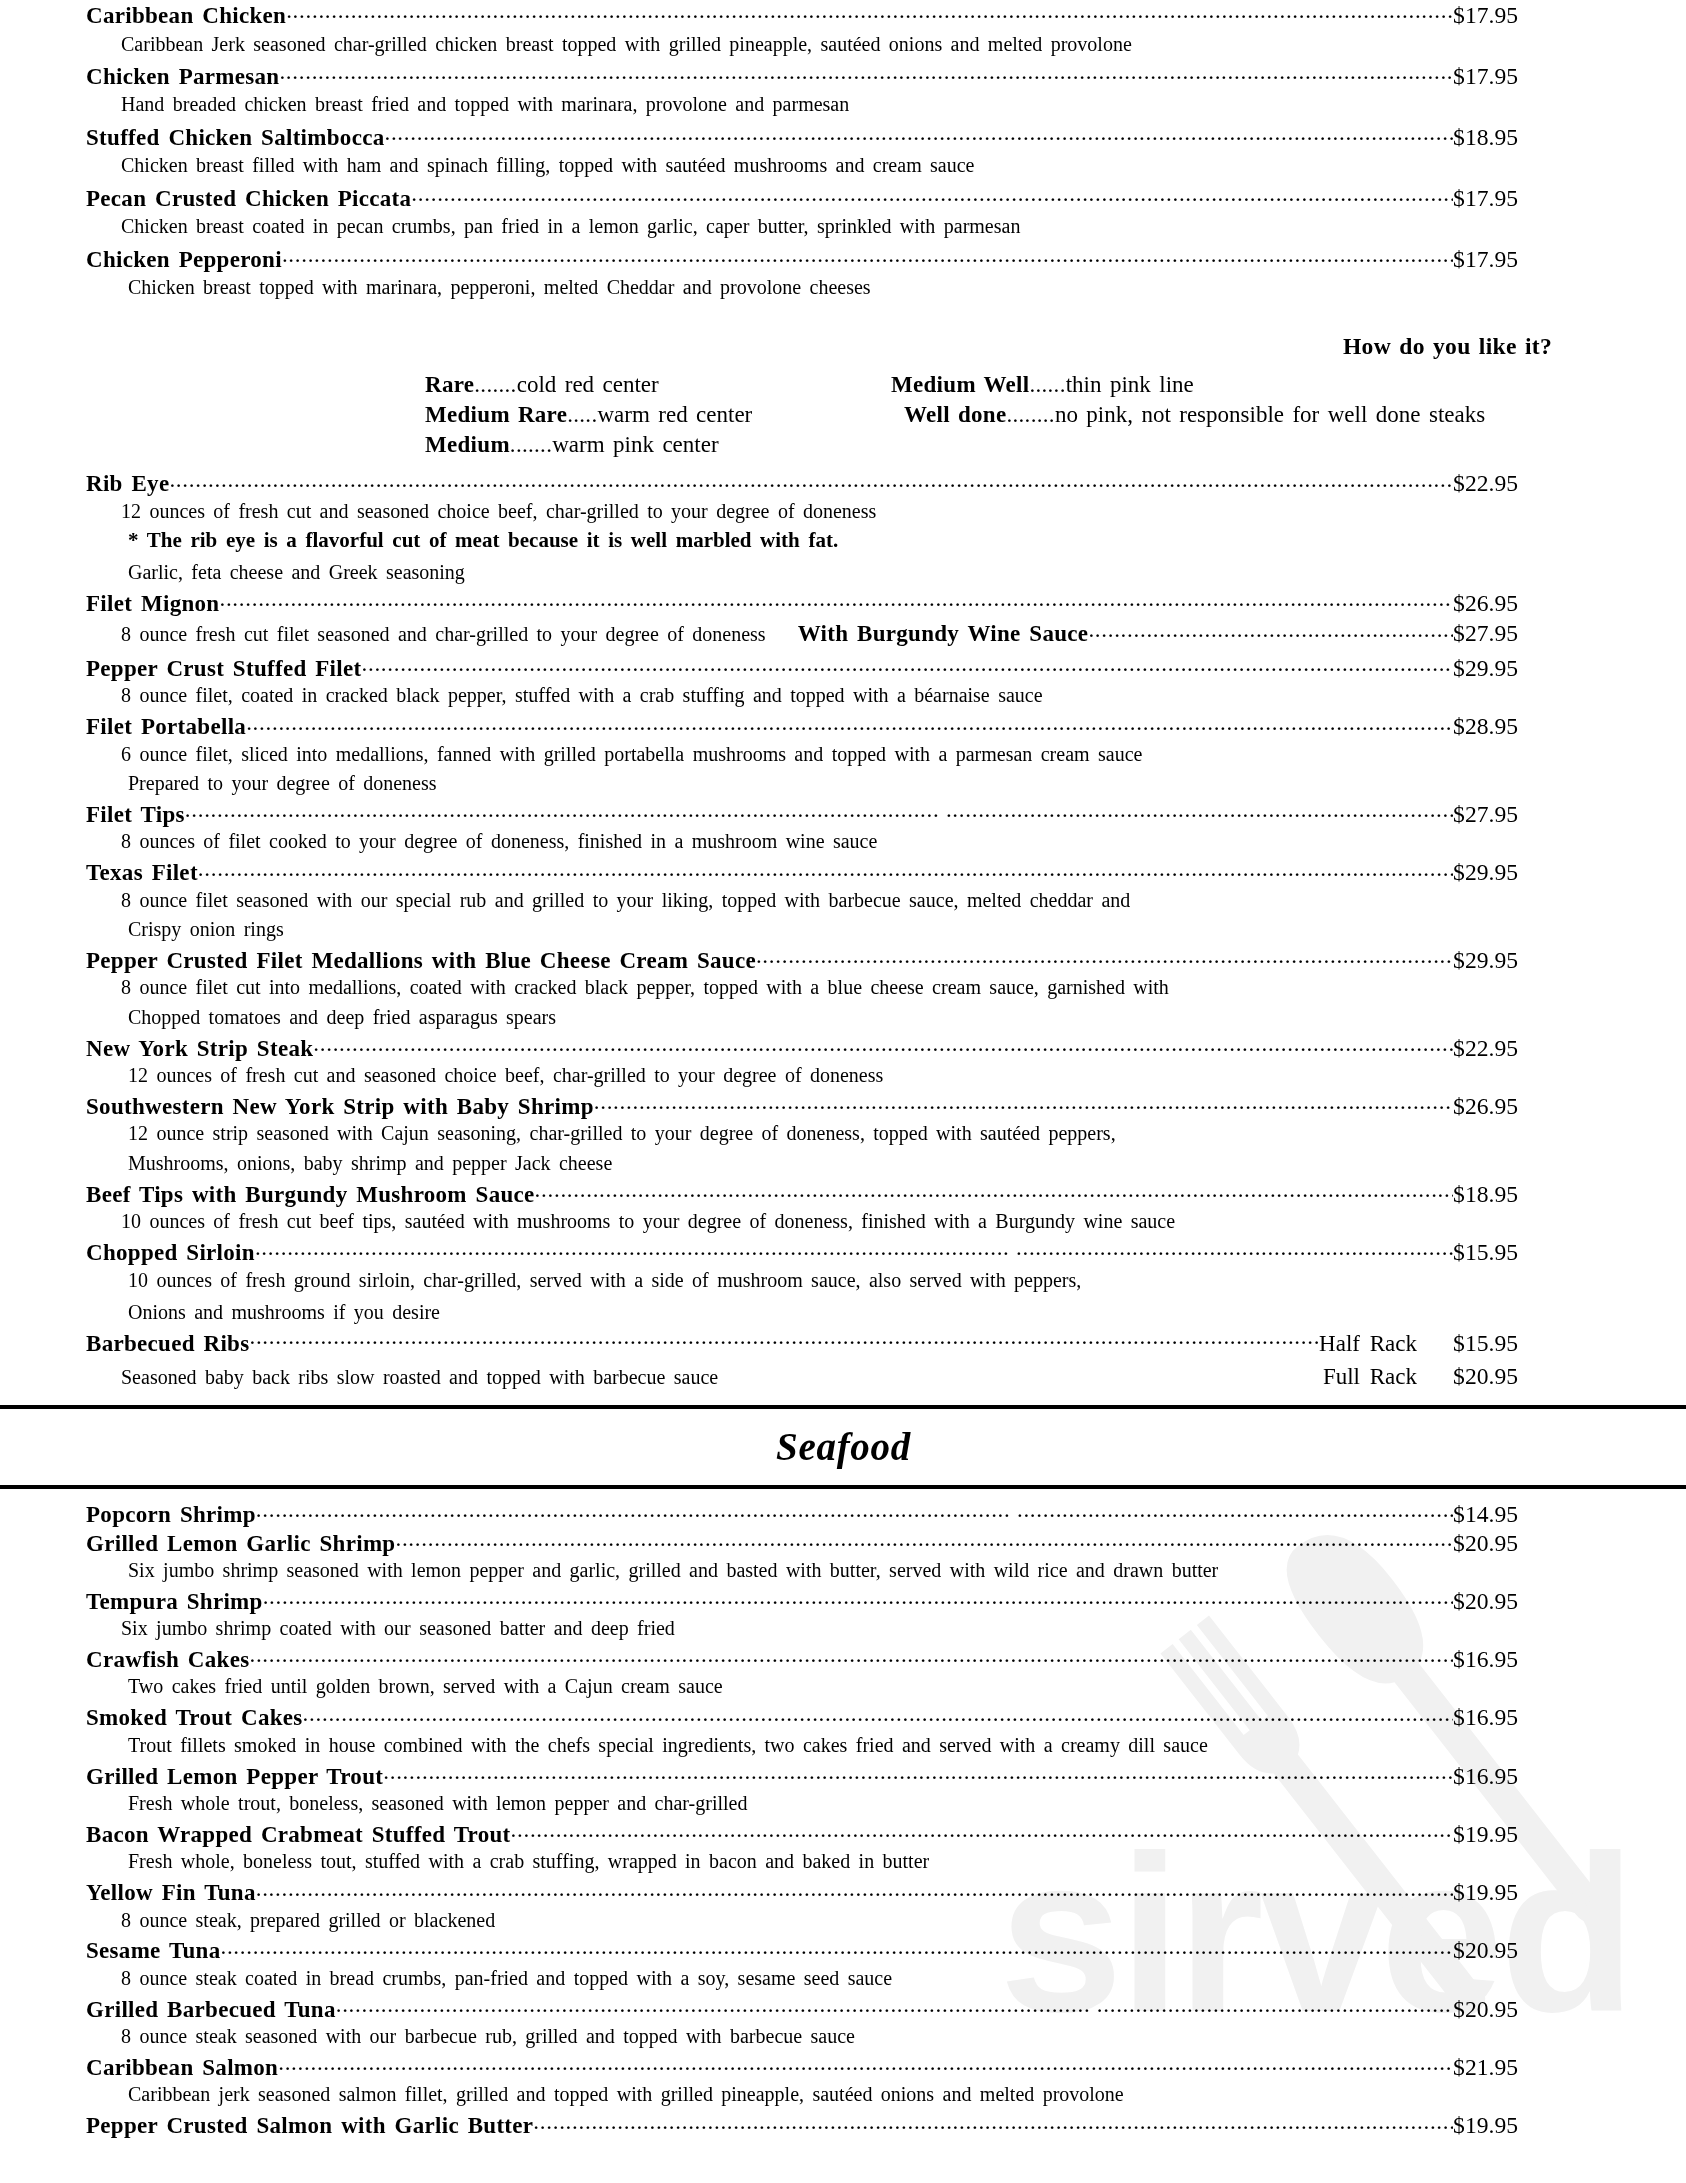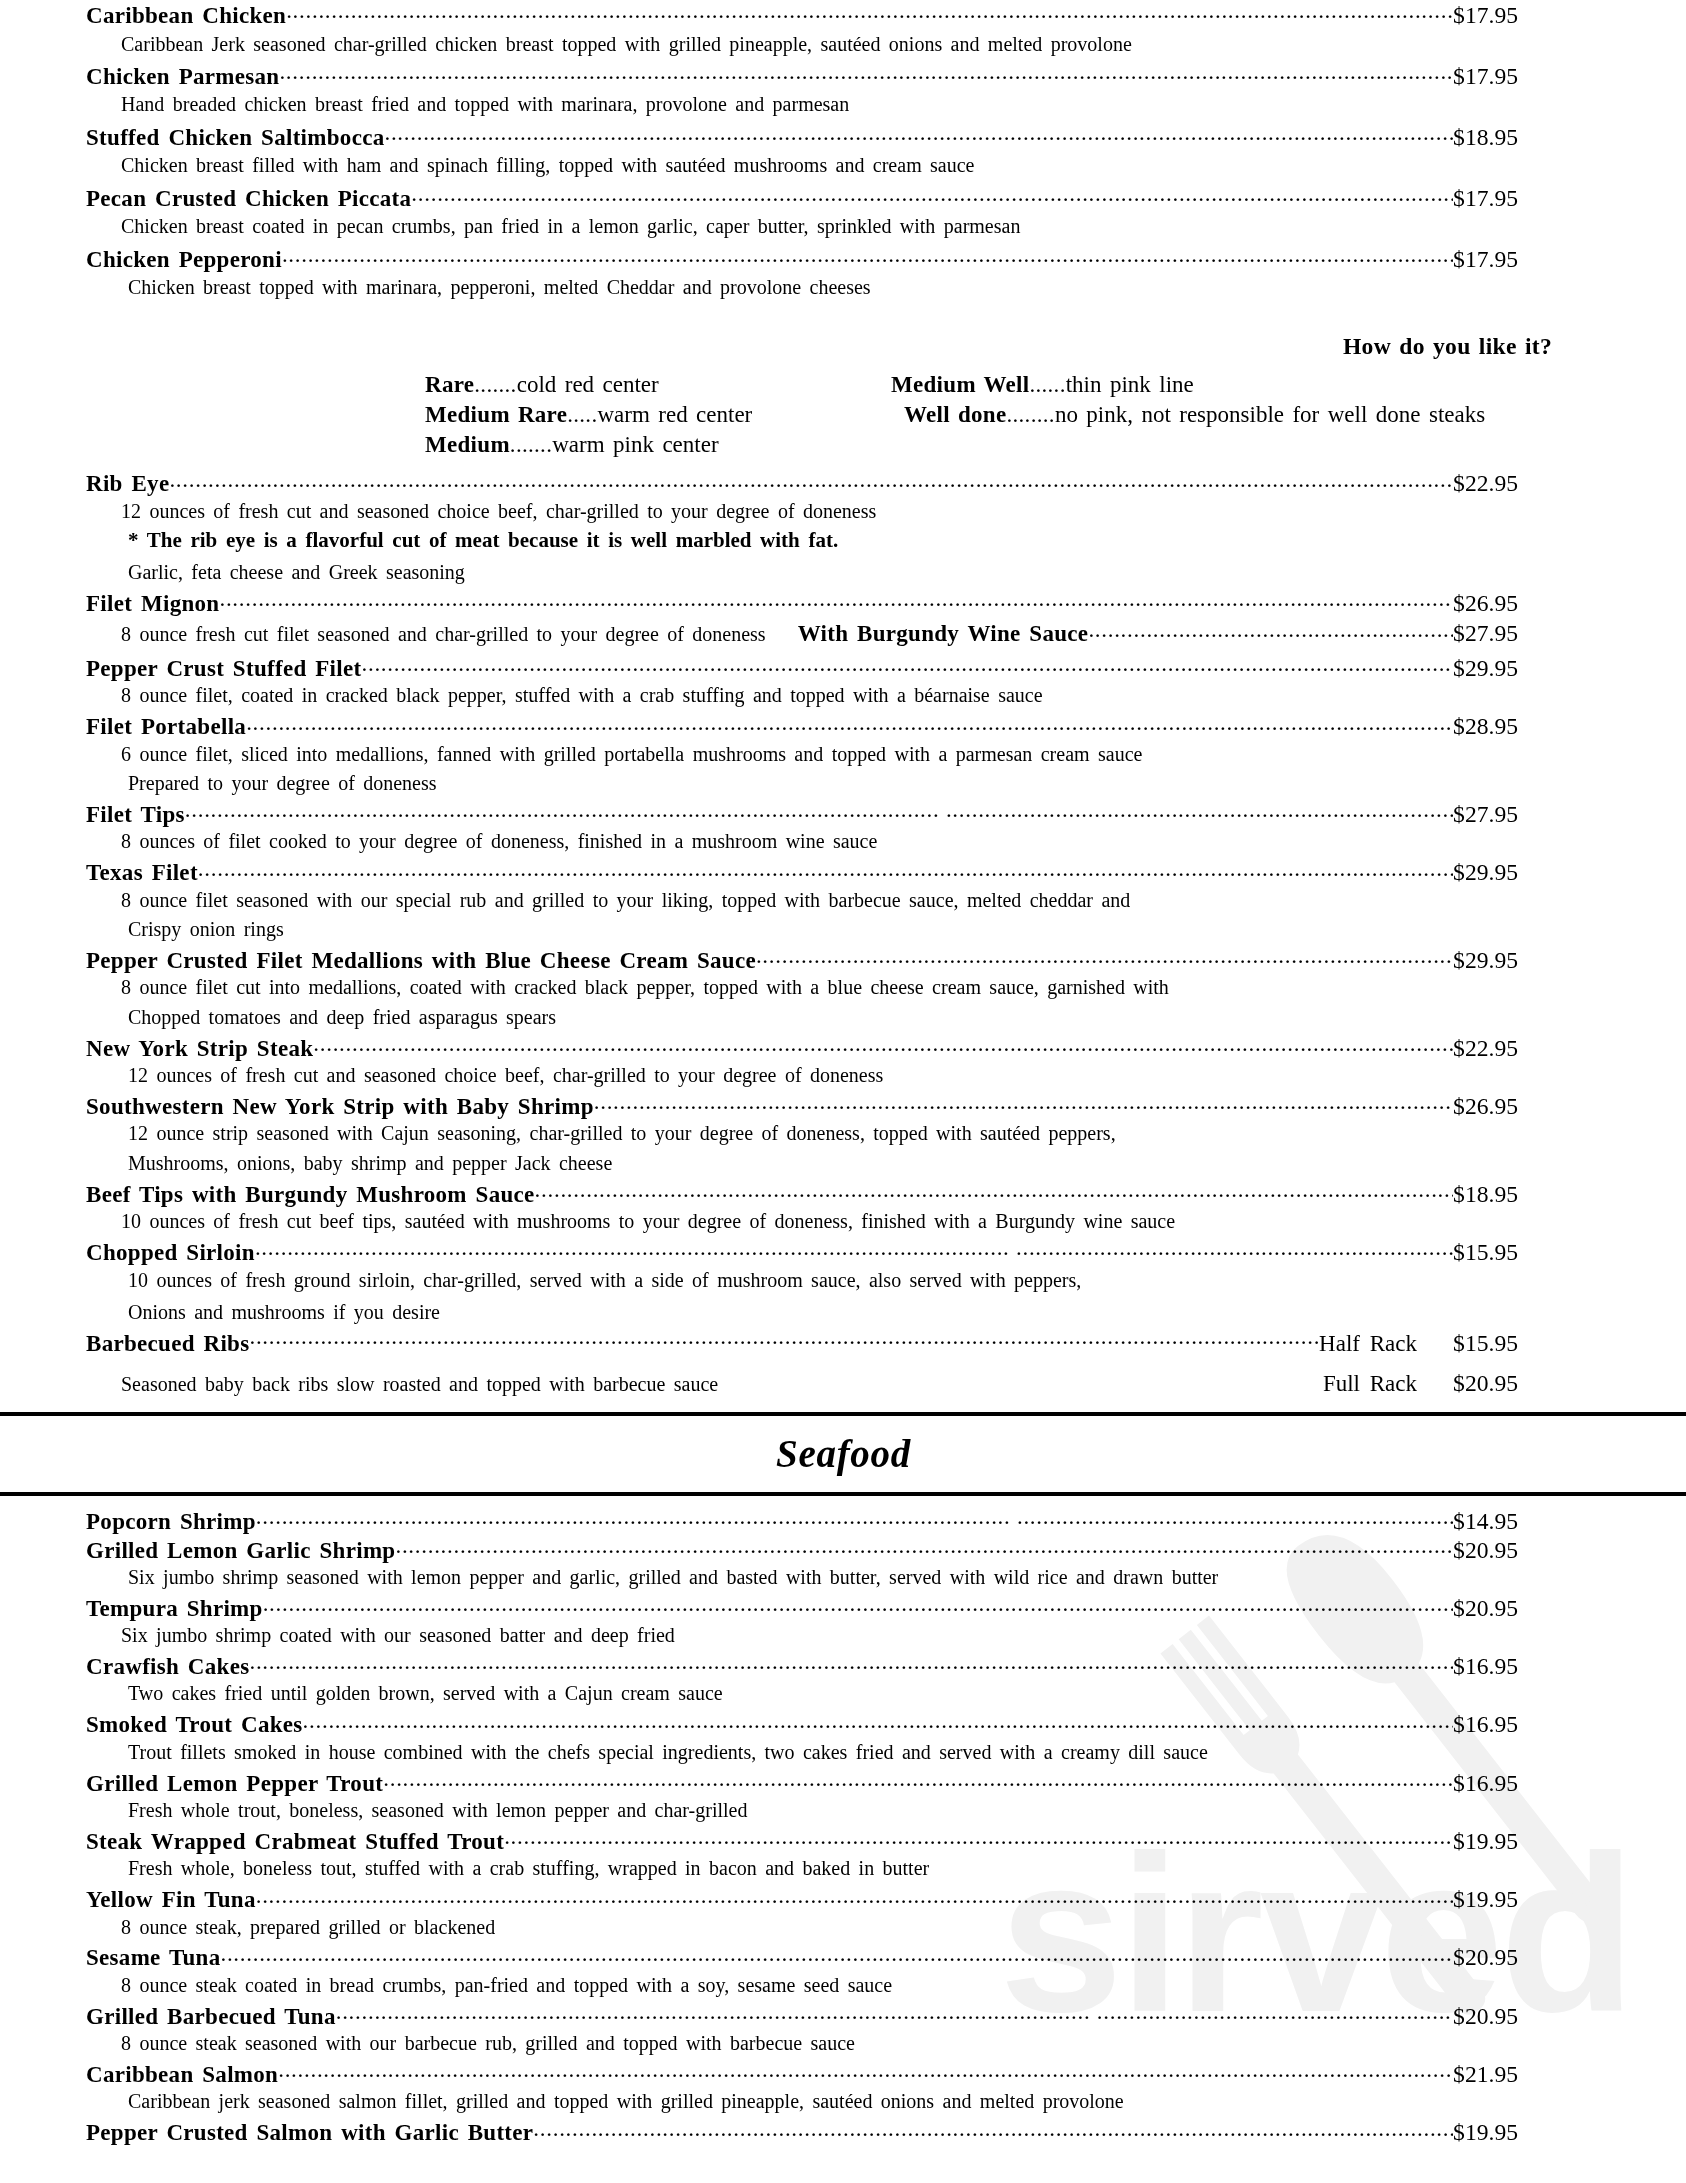--- a/index.html
+++ b/index.html
@@ -135,21 +135,21 @@
   .tworow {
     display: flex;
     align-items: baseline;
     margin-left: 86px;
     margin-right: 169px;
     white-space: nowrap;
   }
   .tworow .nm { font-weight: 700; font-size: 23px; letter-spacing:0.3px; word-spacing:2.7px; flex:0 0 auto; }
   .tworow .rack-label { font-weight: 400; font-size: 23px; flex: 0 0 auto; word-spacing: 4px; }
   .tworow .rack-price { font-weight: 400; font-size: 23.6px; flex: 0 0 auto; width: 101px; text-align: right; }
-  .tworow.sub { margin-left: 121px; font-size: 20px; padding-top: 6px; margin-top: 7px; }
+  .tworow.sub { margin-left: 121px; font-size: 20px; padding-top: 6px; }
   .tworow.sub .dsc { font-weight: 400; font-size: 20px; word-spacing: 3.4px; flex: 0 0 auto; }
   .tworow .spacer { flex: 1 1 auto; }
 
   
   .doneness {
     margin-top: 30px;
     margin-bottom: 6.7px;
   }
   .doneness-title {
     text-align: right;
@@ -476,21 +476,21 @@
         <div class="item-row">
           <span class="item-name">Grilled Lemon Pepper Trout</span>
           <span class="leader"></span>
           <span class="price">$16.95</span>
         </div>
         <div class="desc indent2 tight">Fresh whole trout, boneless, seasoned with lemon pepper and char-grilled</div>
       </div>
 
       <div class="item-block">
         <div class="item-row">
-          <span class="item-name">Steak Wrapped Crabmeat Stuffed Trout</span>
+          <span class="item-name">Bacon Wrapped Crabmeat Stuffed Trout</span>
           <span class="leader"></span>
           <span class="price">$19.95</span>
         </div>
         <div class="desc indent2 tight">Fresh whole, boneless tout, stuffed with a crab stuffing, wrapped in bacon and baked in butter</div>
       </div>
 
       <div class="item-block">
         <div class="item-row">
           <span class="item-name">Yellow Fin Tuna</span>
           <span class="leader"></span>

